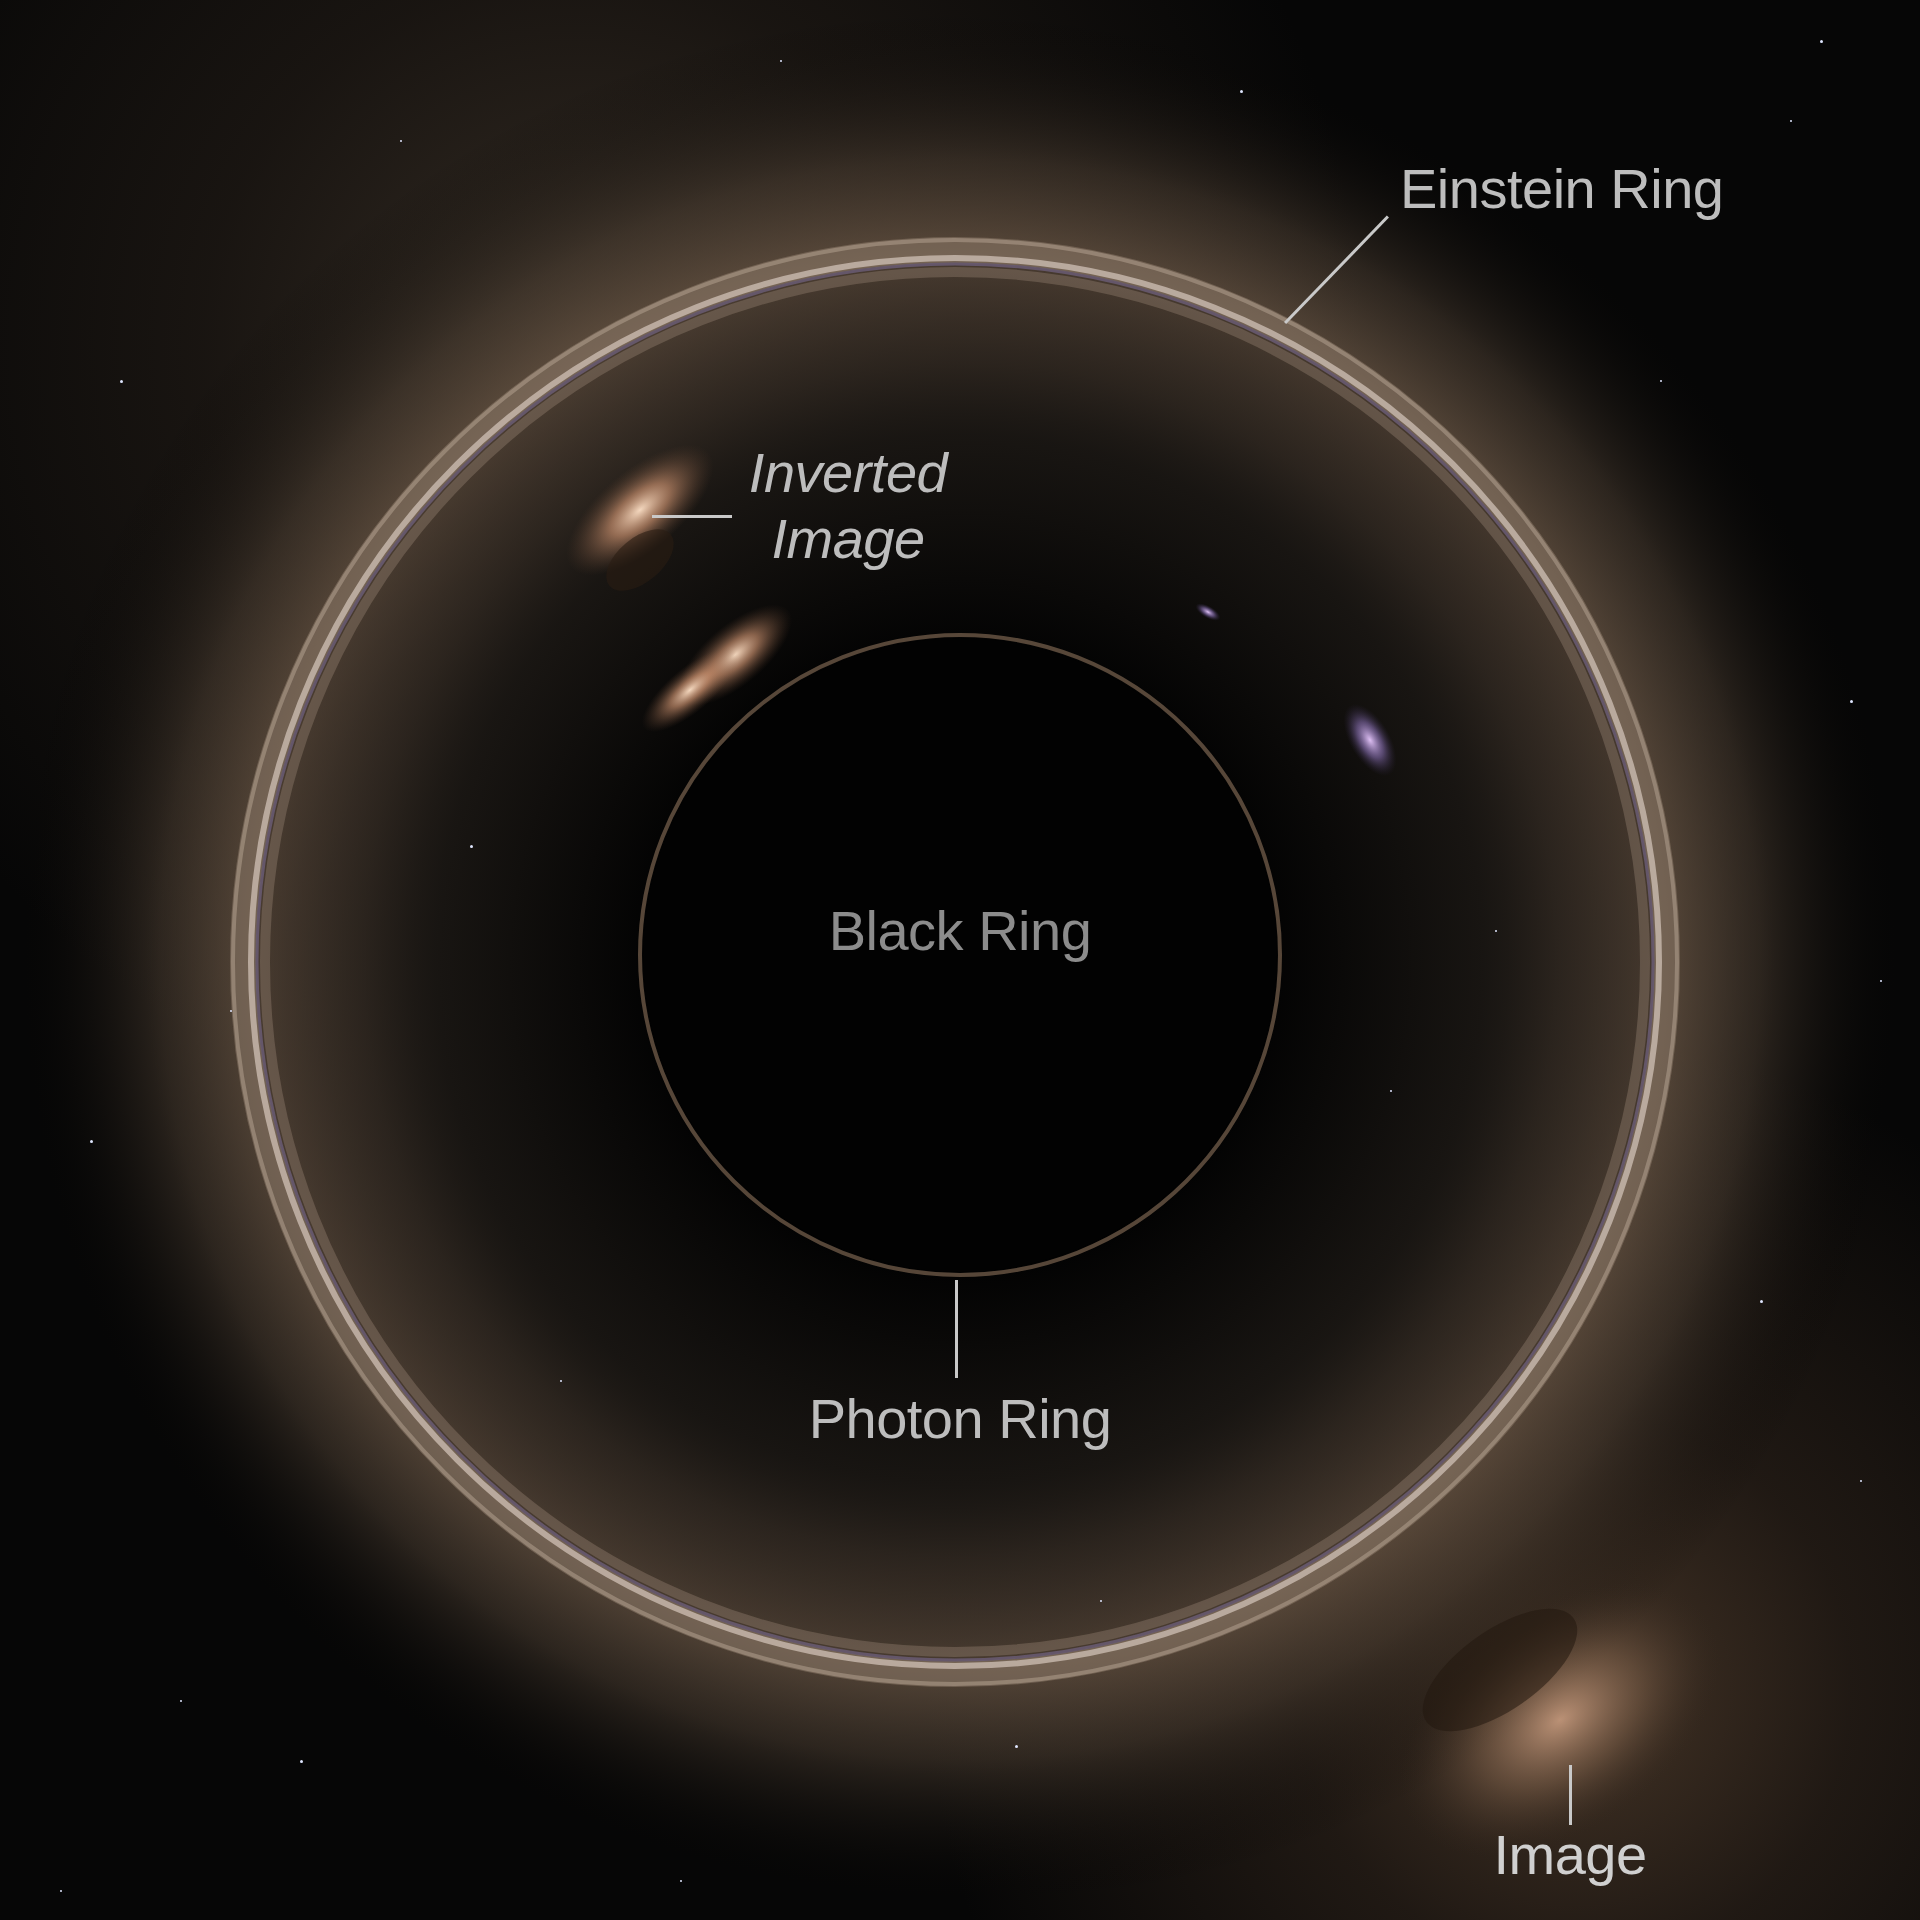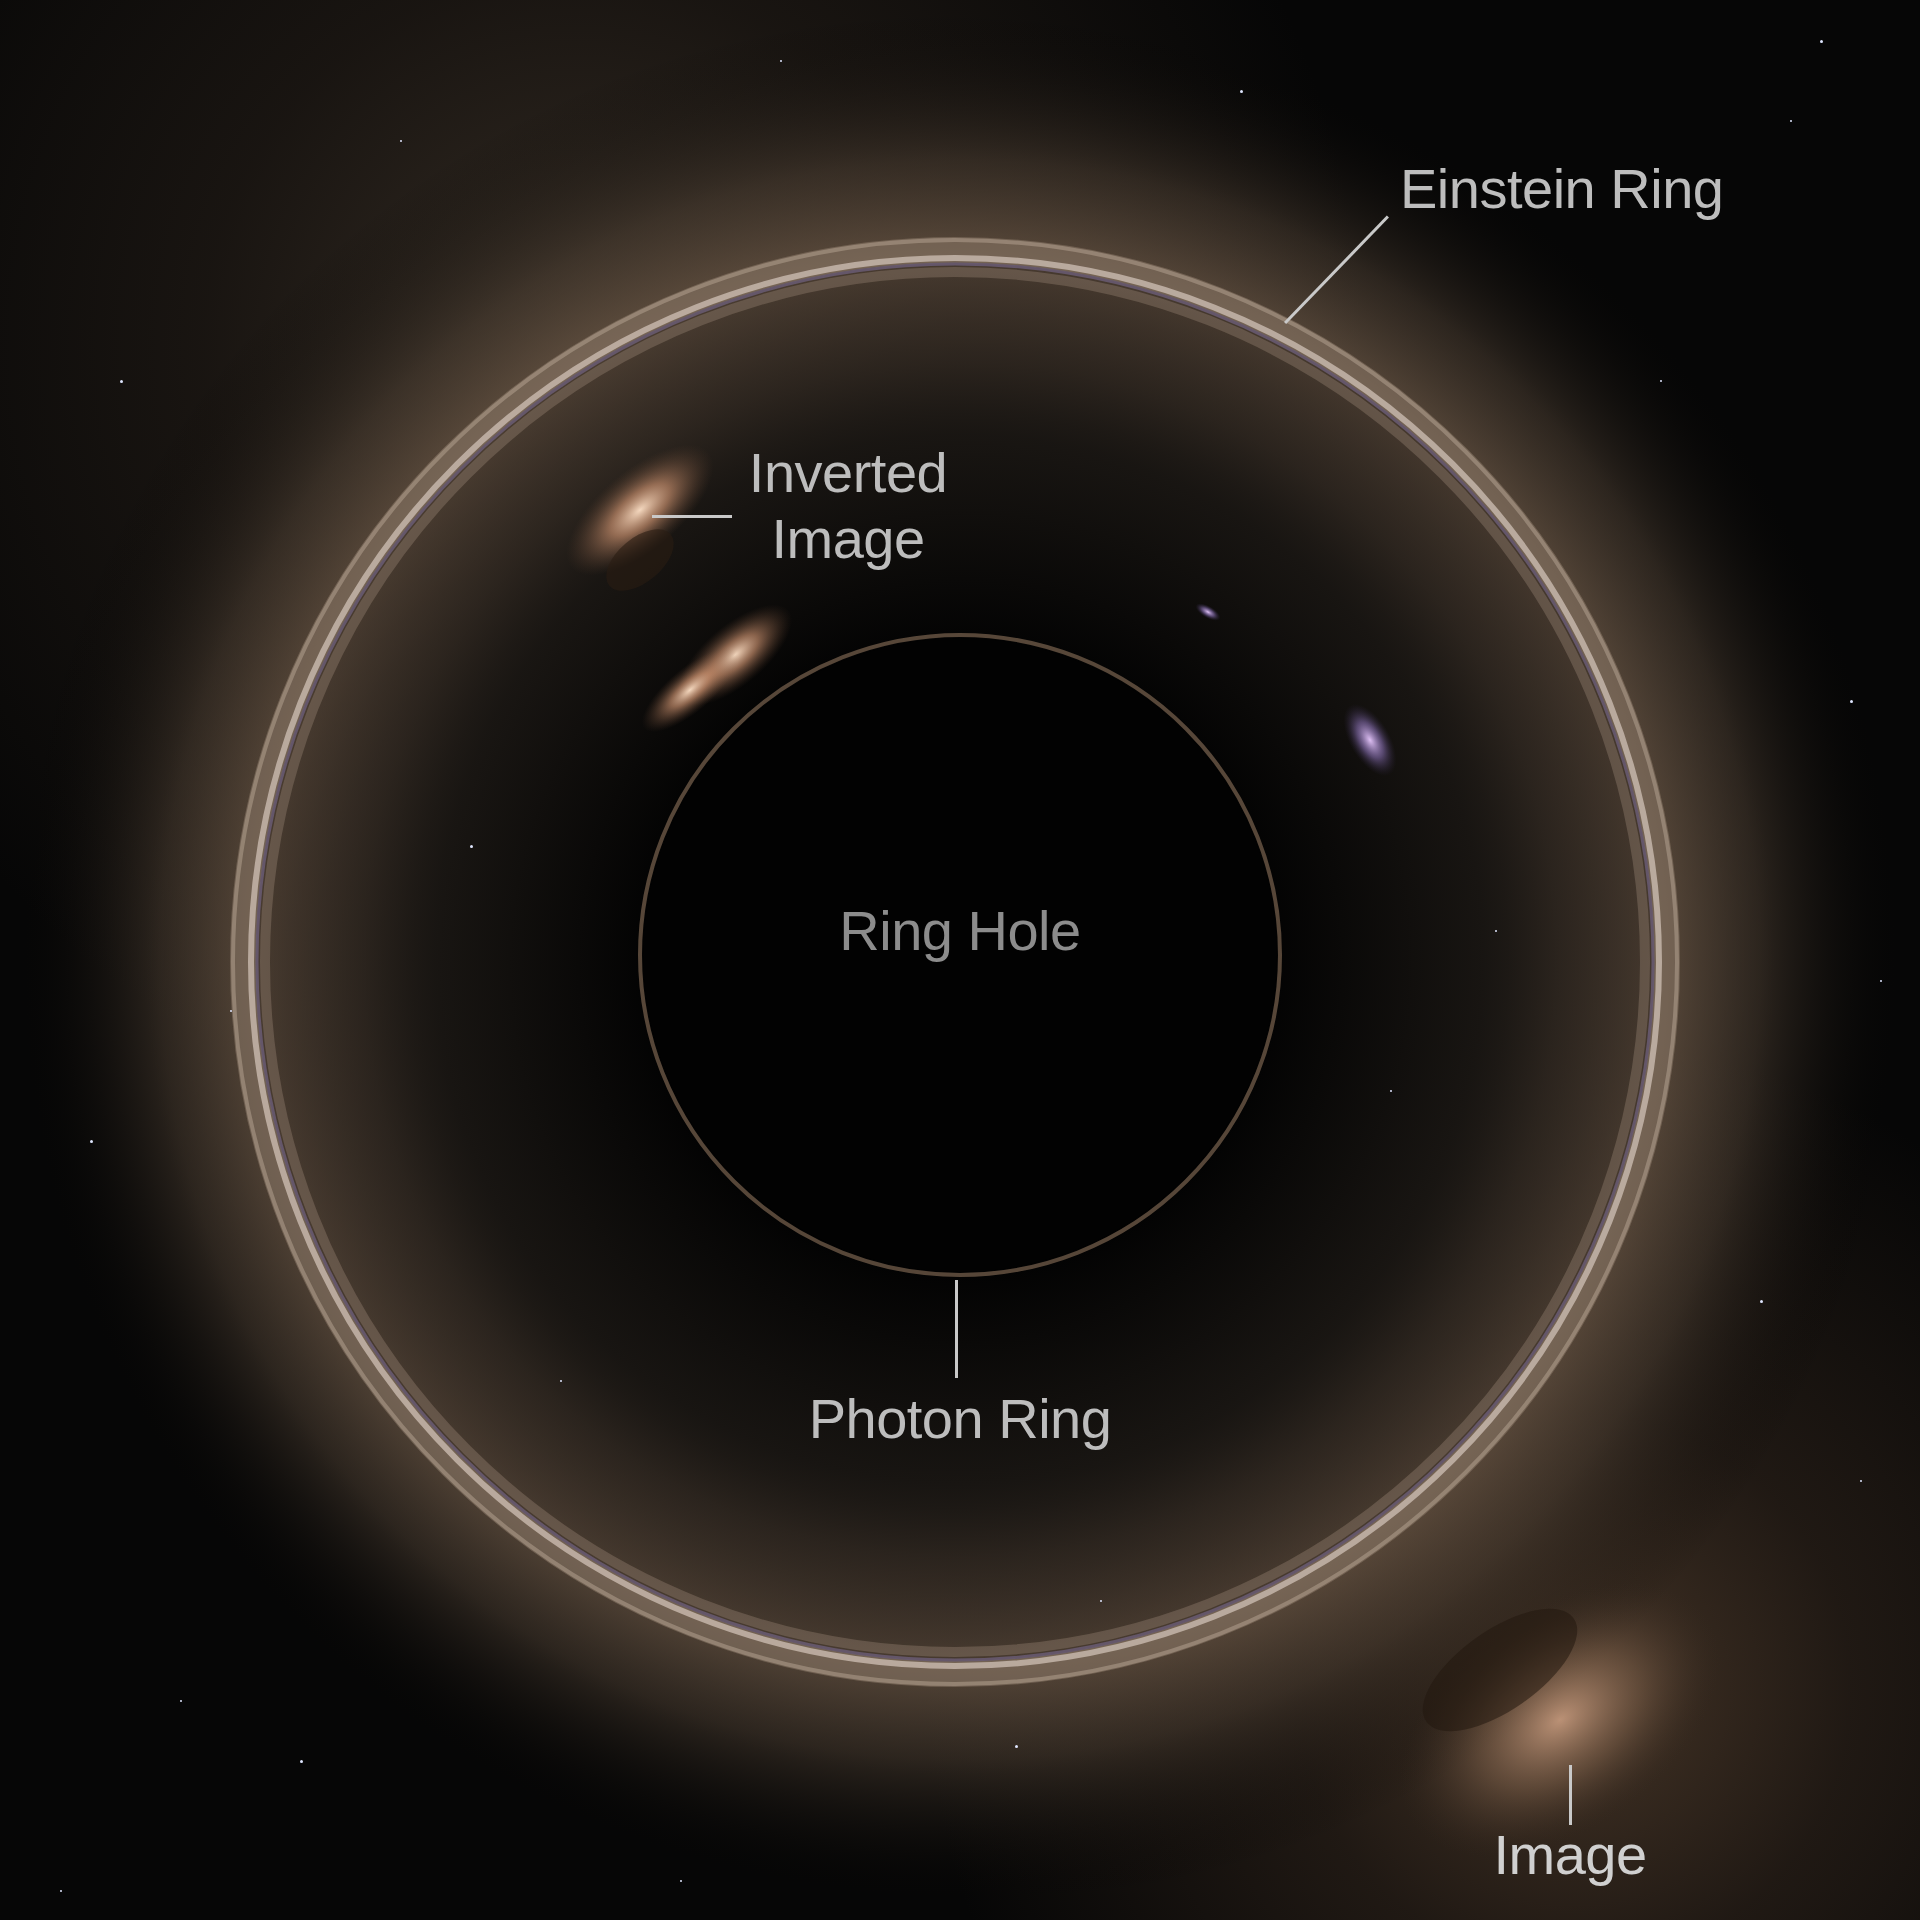--- a/index.html
+++ b/index.html
@@ -109,27 +109,27 @@
     <div class="star" style="left:680px;top:1880px;width:2px;height:2px"></div>
     <div class="star" style="left:400px;top:140px;width:2px;height:2px"></div>
     <div class="star" style="left:780px;top:60px;width:2px;height:2px"></div>
     <div class="star" style="left:1240px;top:90px;width:3px;height:3px"></div>
   </div>
 
   <div class="leader" style="left:1284px;top:270px;width:148px;height:3px;transform:rotate(-46deg);transform-origin:0 0;top:322px;"></div>
   <div class="label" style="left:1400px;top:156px;">Einstein Ring</div>
 
   <div class="leader" style="left:652px;top:515px;width:80px;height:3px;"></div>
-  <div class="label" style="left:728px;top:440px;width:240px;">
+  <div class="label" style="left:728px;top:440px;width:240px;font-style:italic;">
     <div>Inverted</div>
     <div>Image</div>
   </div>
 
   <div class="label dim" style="left:760px;top:898px;width:400px;">
-    <div>Ring Hole</div>
+    <div>Black Ring</div>
   </div>
 
   <div class="leader" style="left:955px;top:1280px;width:3px;height:98px;"></div>
   <div class="label" style="left:760px;top:1386px;width:400px;">Photon Ring</div>
 
   <div class="leader" style="left:1569px;top:1765px;width:3px;height:60px;"></div>
   <div class="label" style="left:1470px;top:1822px;width:200px;color:#d0d0d0;">Image</div>
 
 </div>
 

